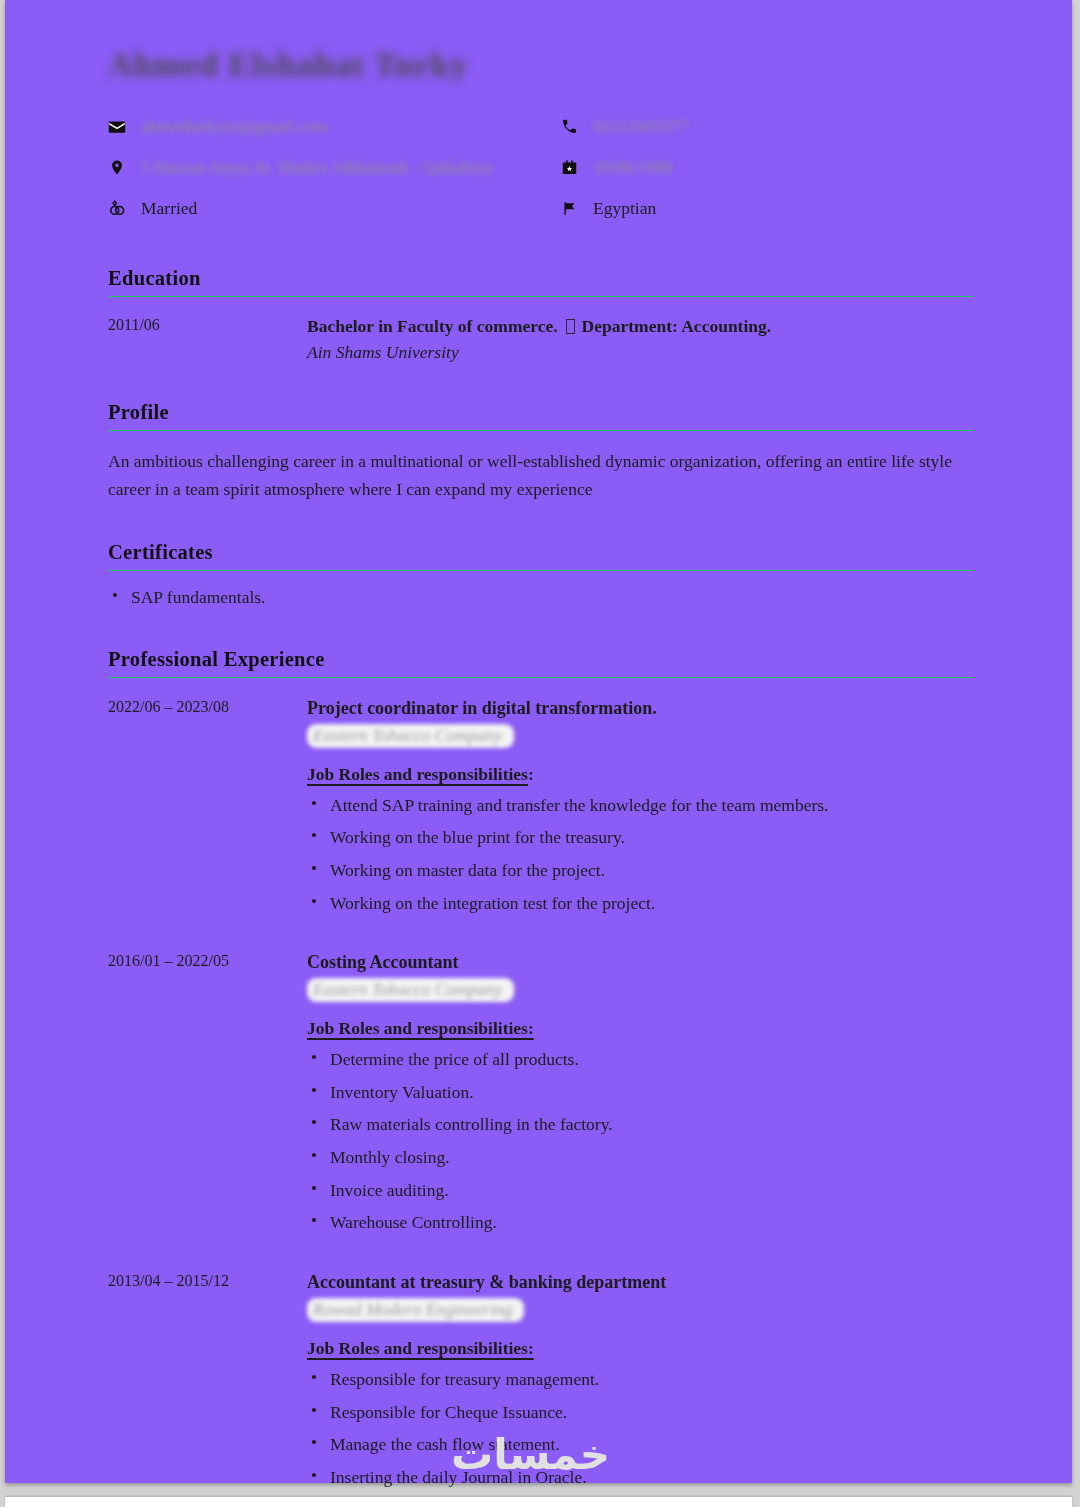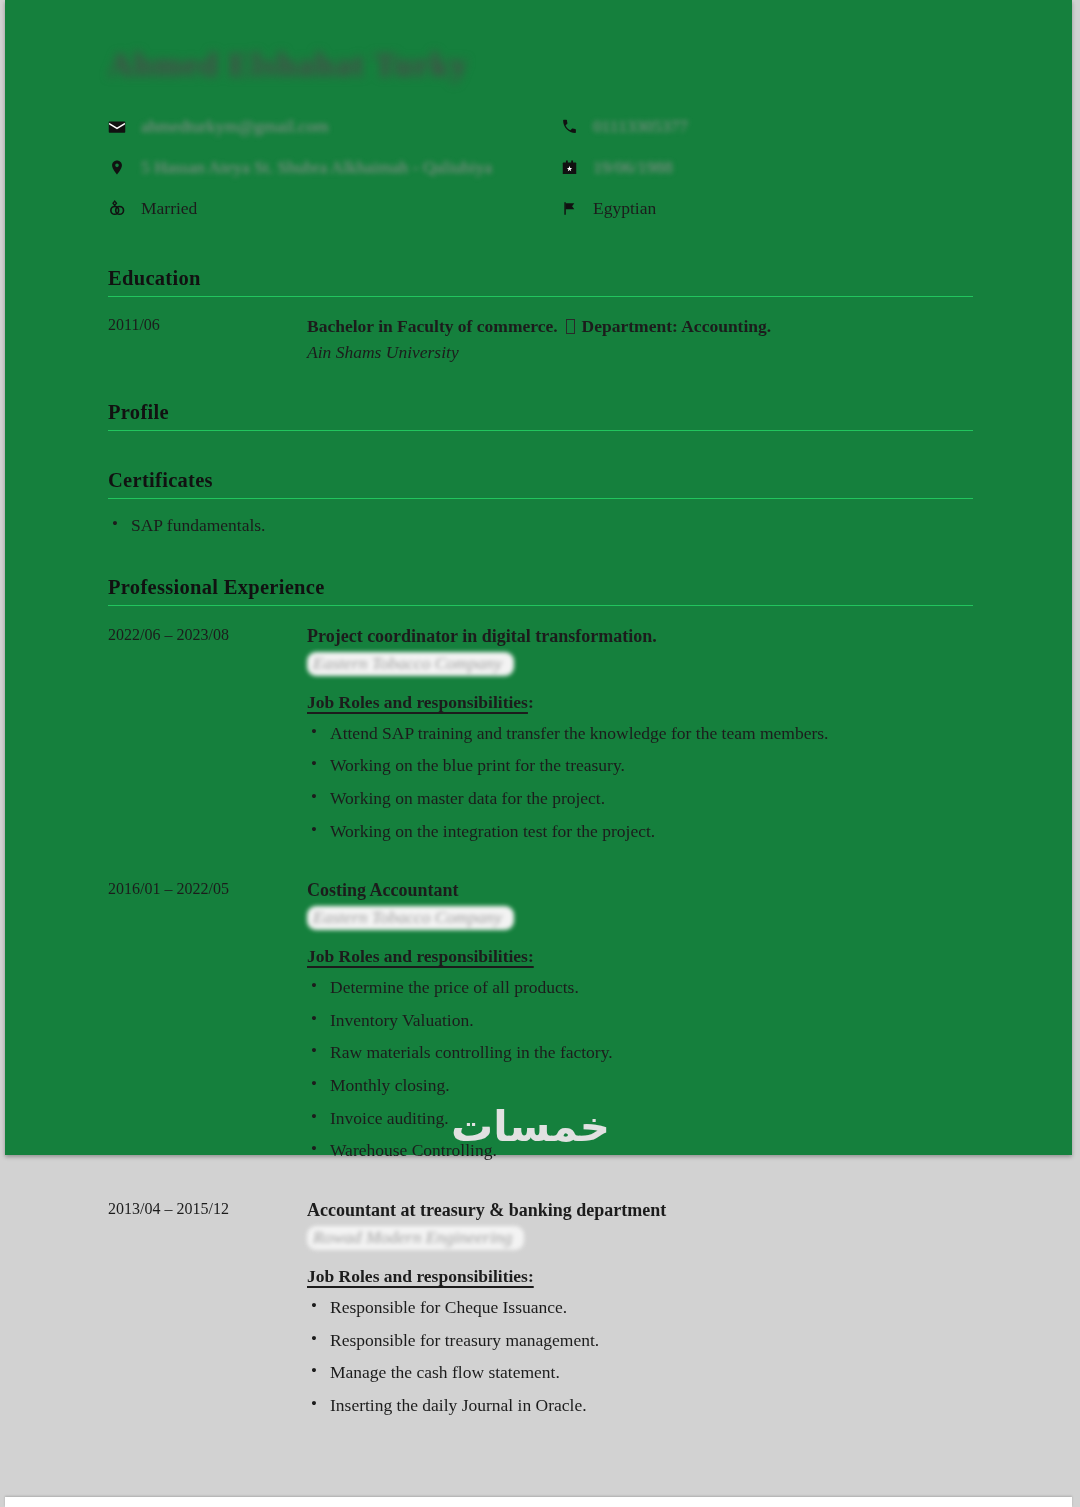--- a/index.html
+++ b/index.html
@@ -7,22 +7,22 @@
   body {
     width:1080px; height:1507px;
     background:#d2d2d2;
     font-family:"Liberation Serif", serif;
     color:#1c1c1c;
     position:relative;
     overflow:hidden;
   }
   .page {
     position:absolute; left:5px; top:0;
-    width:1067px; height:1155px;
-    background:#15803d;
+    width:1067px; height:1483px;
+    background:#8b5cf6;
     box-shadow:0 2px 4px rgba(0,0,0,0.30);
   }
   .page-next {
     position:absolute; left:5px; top:1497px;
     width:1067px; height:10px;
     background:#ffffff;
     box-shadow:0 -1px 2px rgba(0,0,0,0.18);
   }
   .content { padding:0 99px 0 103px; }
 
@@ -187,20 +187,21 @@
           <div class="degree">
             <span>Bachelor in Faculty of commerce.</span><span class="tofu"></span><span>Department: Accounting.</span>
           </div>
           <div class="school">Ain Shams University</div>
         </div>
       </div>
     </div>
 
     <div class="section">
       <h2 class="section-title">Profile</h2>
+      <p class="profile-text">An ambitious challenging career in a multinational or well-established dynamic organization, offering an entire life style career in a team spirit atmosphere where I can expand my experience</p>
     </div>
 
     <div class="section">
       <h2 class="section-title">Certificates</h2>
       <ul class="bullets cert-list">
 
       <li>SAP fundamentals.</li>
         </ul>
     </div>
 
@@ -248,22 +249,22 @@
       <div class="row xentry">
         <div class="dates">2013/04 – 2015/12</div>
         <div class="body-col">
           <div class="xtitle">Accountant at treasury &amp; banking department</div>
           <div class="company">Rowad Modern Engineering</div>
           <div class="roles-heading">
             <span class="u">Job Roles and responsibilities:</span><span></span>
           </div>
           <ul class="bullets">
 
-          <li>Responsible for Cheque Issuance.</li>
-              <li>Responsible for treasury management.</li>
+          <li>Responsible for treasury management.</li>
+              <li>Responsible for Cheque Issuance.</li>
               <li>Manage the cash flow statement.</li>
               <li>Inserting the daily Journal in Oracle.</li>
             </ul>
         </div>
       </div>
 
     </div>
   </div>
 
   <div class="watermark">خمسات</div>

